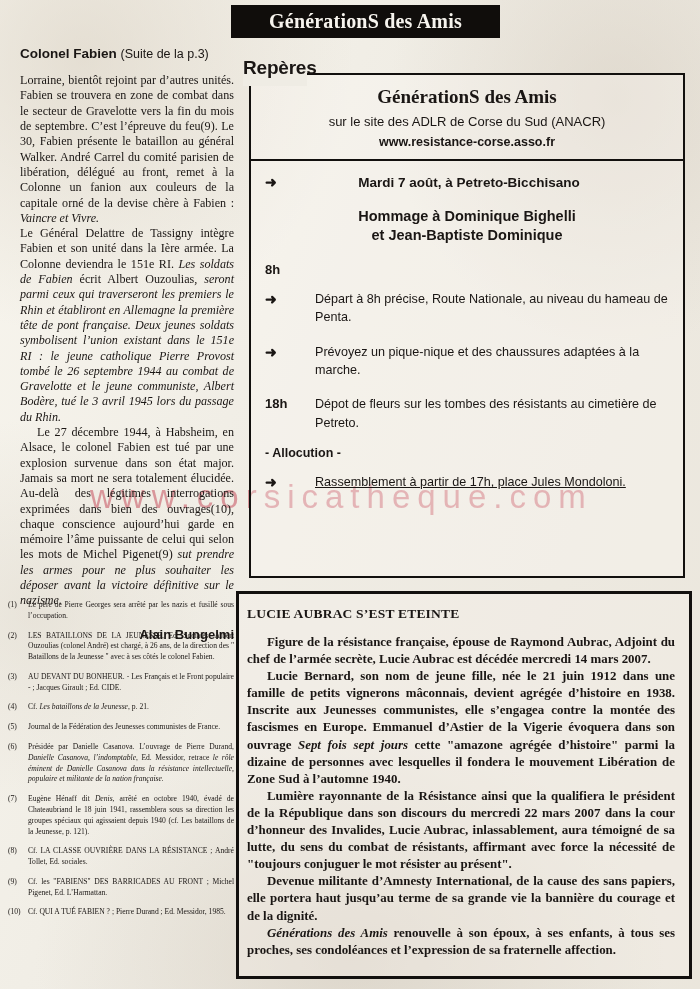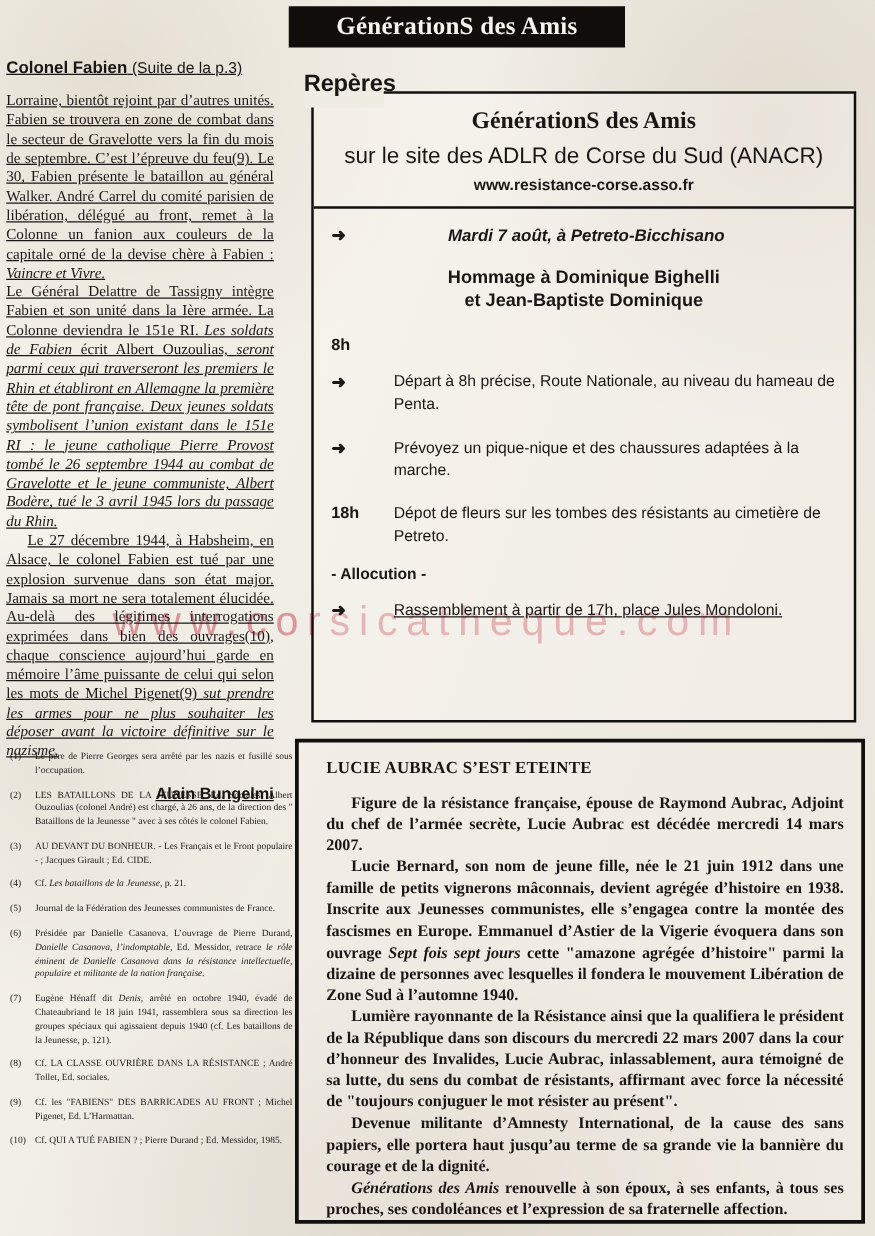--- a/index.html
+++ b/index.html
@@ -58,24 +58,23 @@
     justify-content: center;
     font-family: "Liberation Serif", serif;
     font-weight: bold;
     font-size: 20px;
     letter-spacing: 0.2px;
   }
 
   
   .left-col {
     position: absolute;
-    left: 5px;
+    left: 20px;
     top: 46px;
     width: 214px;
-    text-decoration: underline;
   }
   .article-title {
     font-family: "Liberation Sans", sans-serif;
     font-size: 13.5px;
     margin-bottom: 11px;
     line-height: 1.2;
   }
   .article-title .name { font-weight: bold; }
   .article-title .suite { font-weight: normal; font-size: 12.5px; }
 
@@ -160,21 +159,21 @@
     border-bottom: 2px solid #12100e;
   }
   .rep-head .t1 {
     font-family: "Liberation Serif", serif;
     font-weight: bold;
     font-size: 19px;
     margin-bottom: 6px;
   }
   .rep-head .t2 {
     font-family: "Liberation Sans", sans-serif;
-    font-size: 18px;
+    font-size: 13px;
     margin-bottom: 6px;
   }
   .rep-head .t3 {
     font-family: "Liberation Sans", sans-serif;
     font-weight: bold;
     font-size: 12.5px;
   }
 
   .rep-body {
     padding: 12px 14px 8px 14px;
@@ -191,21 +190,21 @@
     padding-top: 1px;
   }
   .rep-marker.arrow { font-size: 14px; }
   .rep-content {
     flex: 1 1 auto;
     font-size: 12.6px;
     line-height: 1.46;
     text-align: justify;
   }
   .rep-content.center { text-align: center; }
-  .rep-content.bold { font-weight: bold; font-style: italic; }
+  .rep-content.bold { font-weight: bold; }
   .rep-content.nojust { text-align: left; }
 
   .rep-hommage {
     text-align: center;
     font-family: "Liberation Sans", sans-serif;
     font-weight: bold;
     font-size: 14.5px;
     line-height: 1.32;
     margin: 14px 0 16px 0;
   }
@@ -220,21 +219,21 @@
   
   .aubrac-box {
     position: absolute;
     left: 236px;
     top: 591px;
     width: 456px;
     height: 388px;
     border: 3px solid #12100e;
     box-sizing: border-box;
     background: rgba(245,242,234,0.35);
-    padding: 12px 14px 10px 22px;
+    padding: 12px 14px 10px 8px;
   }
   .aubrac-title {
     font-family: "Liberation Serif", serif;
     font-weight: bold;
     font-size: 13.5px;
     letter-spacing: 0.2px;
     margin-bottom: 12px;
   }
   .aubrac-body {
     font-family: "Liberation Serif", serif;

